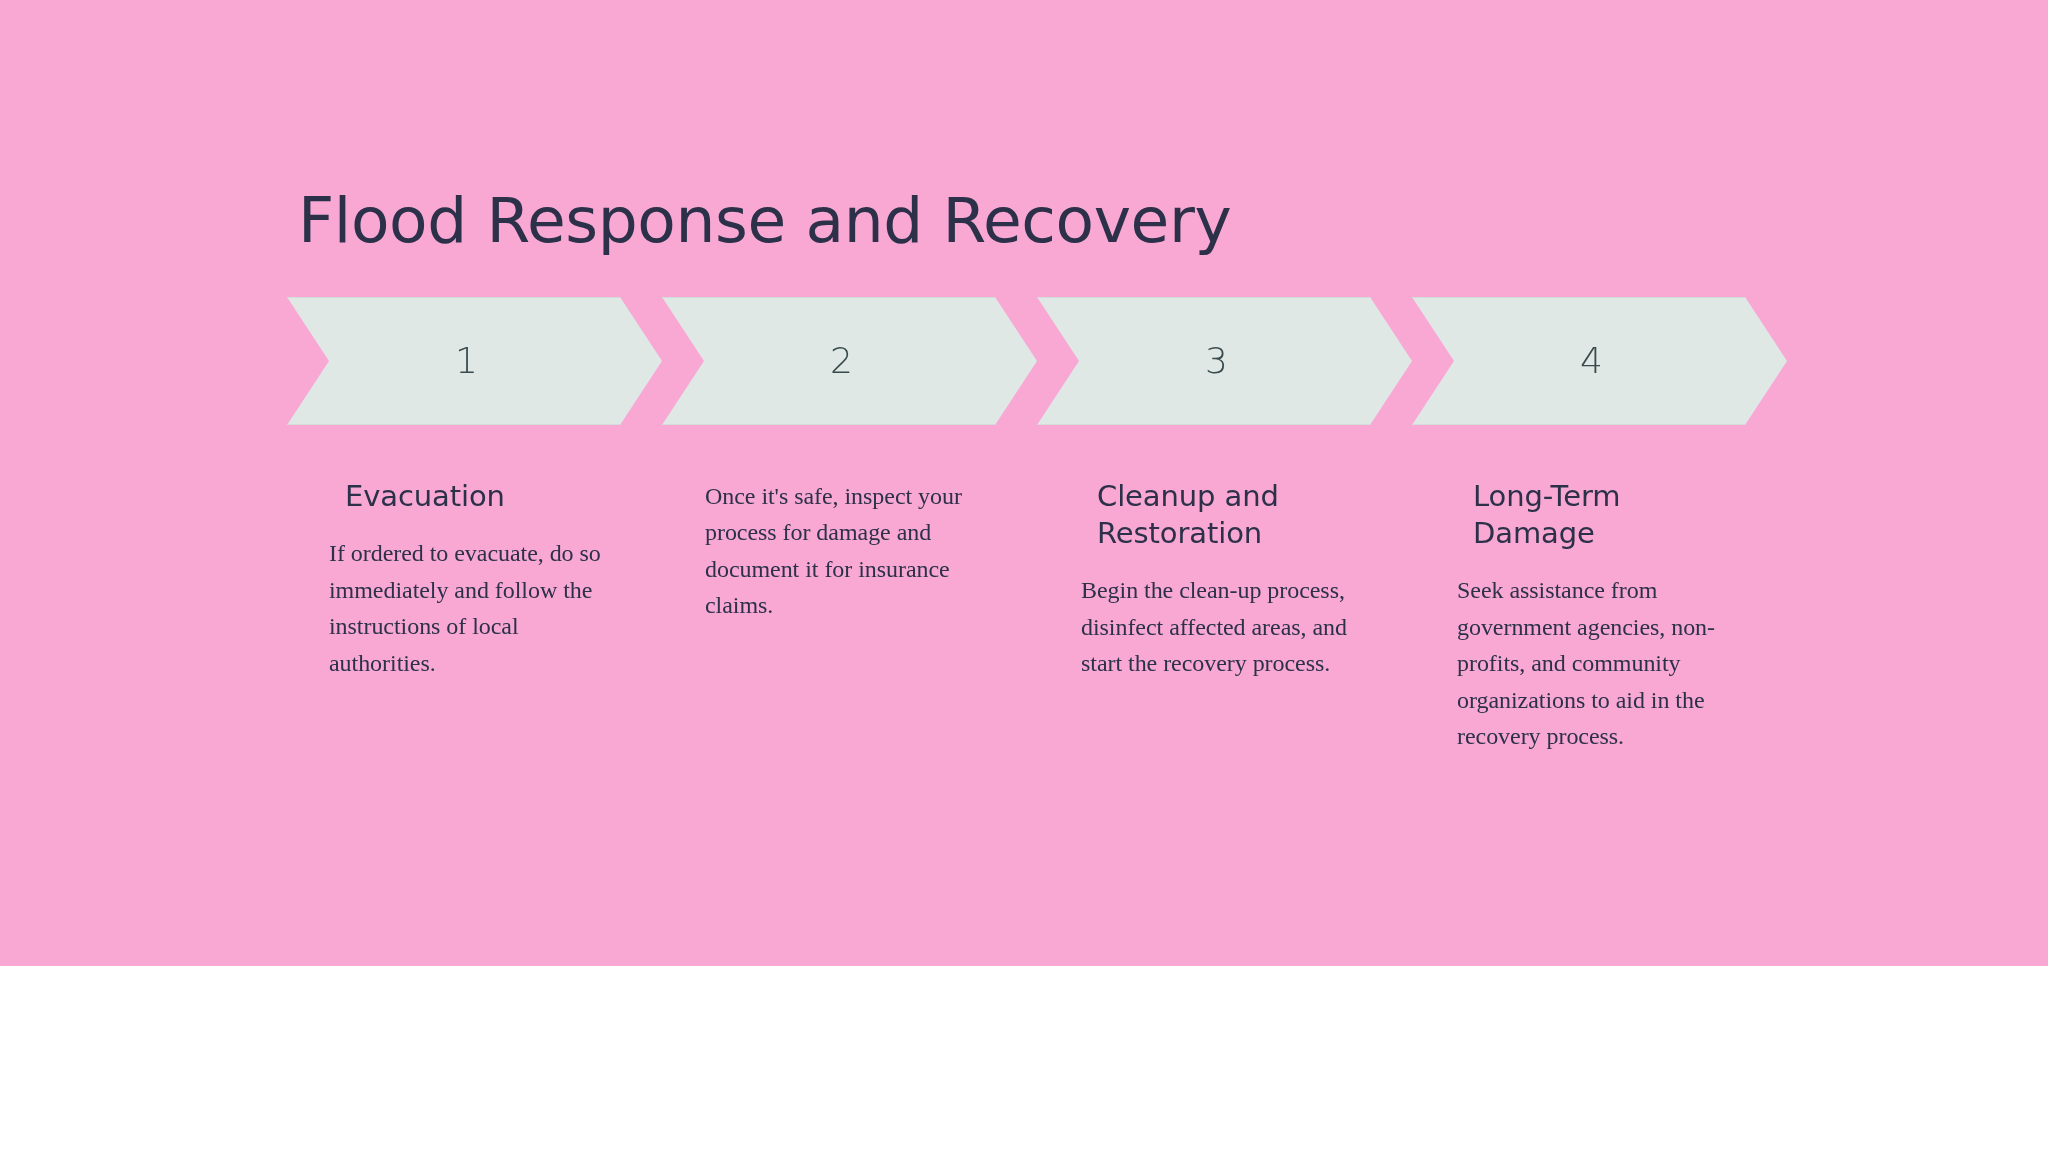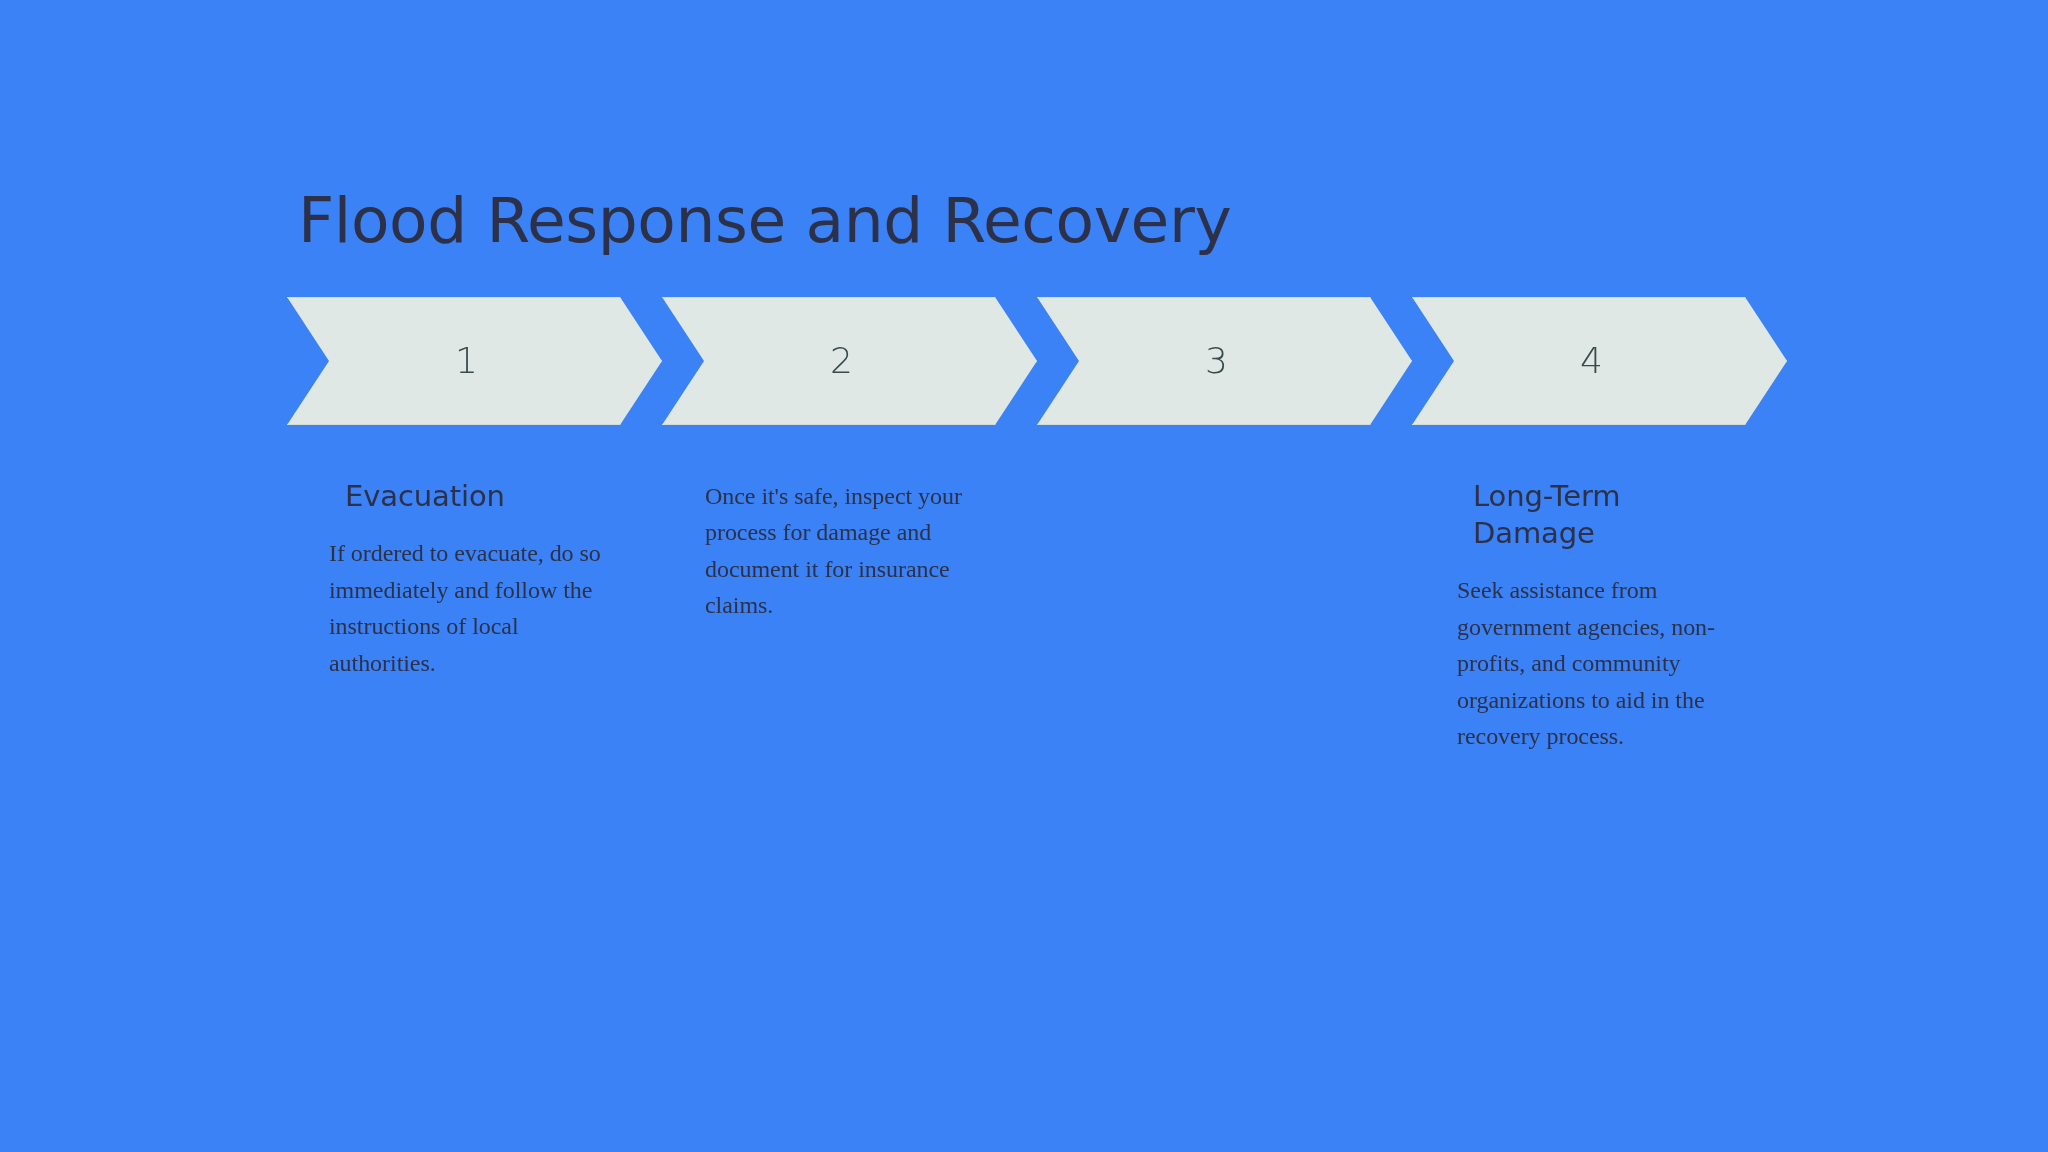--- a/index.html
+++ b/index.html
@@ -11,22 +11,22 @@
     width: 2048px;
     height: 1152px;
     background: #ffffff;
     font-family: "DejaVu Sans", "Liberation Sans", sans-serif;
     overflow: hidden;
   }
 
   .slide {
     position: relative;
     width: 2048px;
-    height: 1152px;
-    background: #3b82f6;
+    height: 966px;
+    background: #f9a8d4;
   }
 
   
   .slide-title {
     position: absolute;
     left: 298px;
     top: 143px;
     font-size: 63px;
     font-weight: 400;
     line-height: 1.15;
@@ -138,20 +138,22 @@
     <div class="column">
       <div class="col-heading">Evacuation</div>
       <p class="col-body">If ordered to evacuate, do so immediately and follow the instructions of local authorities.</p>
     </div>
 
     <div class="column">
       <p class="col-body">Once it's safe, inspect your process for damage and document it for insurance claims.</p>
     </div>
 
     <div class="column">
+      <div class="col-heading">Cleanup and Restoration</div>
+      <p class="col-body">Begin the clean-up process, disinfect affected areas, and start the recovery process.</p>
     </div>
 
     <div class="column">
       <div class="col-heading">Long-Term Damage</div>
       <p class="col-body">Seek assistance from government agencies, non-profits, and community organizations to aid in the recovery process.</p>
     </div>
 
   </div>
 
 </div>

